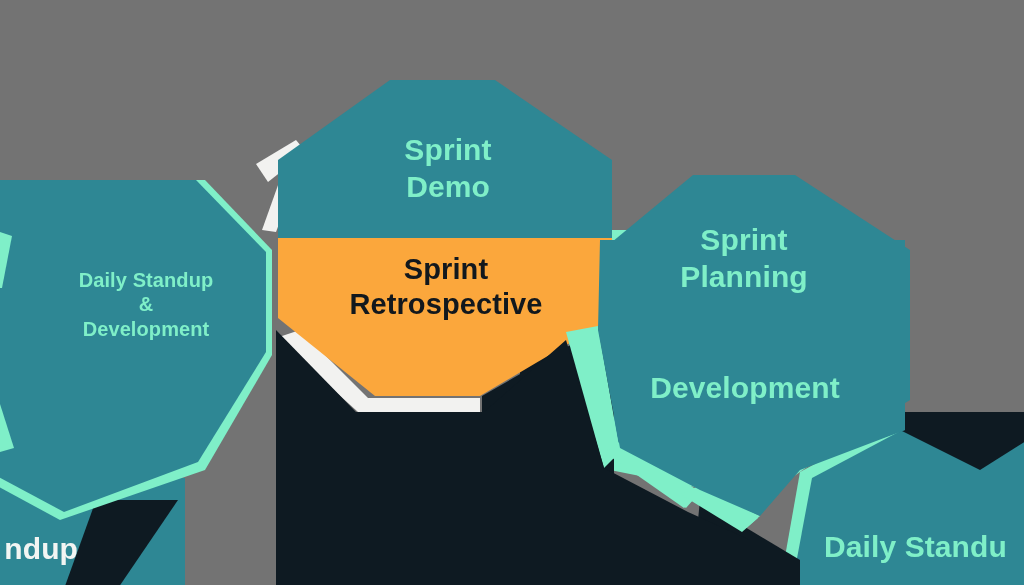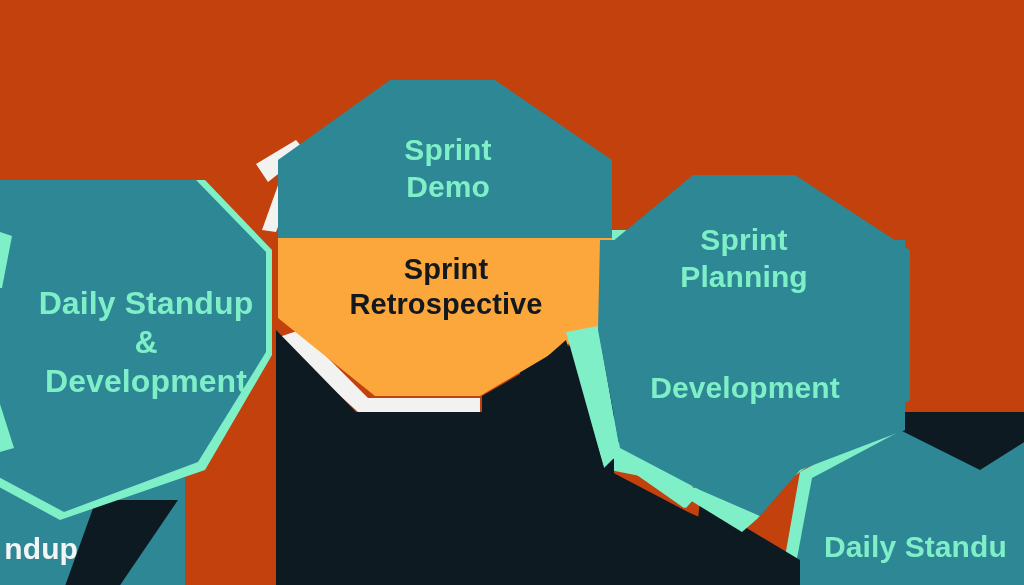--- a/index.html
+++ b/index.html
@@ -9,21 +9,21 @@
     background: #0e1a22;
   }
   body {
     font-family: "Liberation Sans", sans-serif;
   }
   #stage {
     position: relative;
     width: 1024px;
     height: 585px;
     overflow: hidden;
-    background: #c2410c;
+    background: #737373;
   }
   #stage svg.board {
     position: absolute;
     inset: 0;
     width: 1024px;
     height: 585px;
     display: block;
   }
   .hex-label {
     position: absolute;
@@ -41,22 +41,22 @@
 
   .lbl-demo {
     left: 330px; top: 132px; width: 236px;
     font-size: 30px;
   }
   .lbl-retro {
     left: 286px; top: 252px; width: 320px;
     font-size: 29px;
   }
   .lbl-standup-dev {
-    left: 8px; top: 284px; width: 276px;
-    font-size: 32px;
+    left: 8px; top: 268px; width: 276px;
+    font-size: 20px;
   }
   .lbl-planning {
     left: 628px; top: 222px; width: 232px;
     font-size: 30px;
   }
   .lbl-right-dev {
     left: 614px; top: 370px; width: 262px;
     font-size: 30px;
   }
   .lbl-bl-standup {

